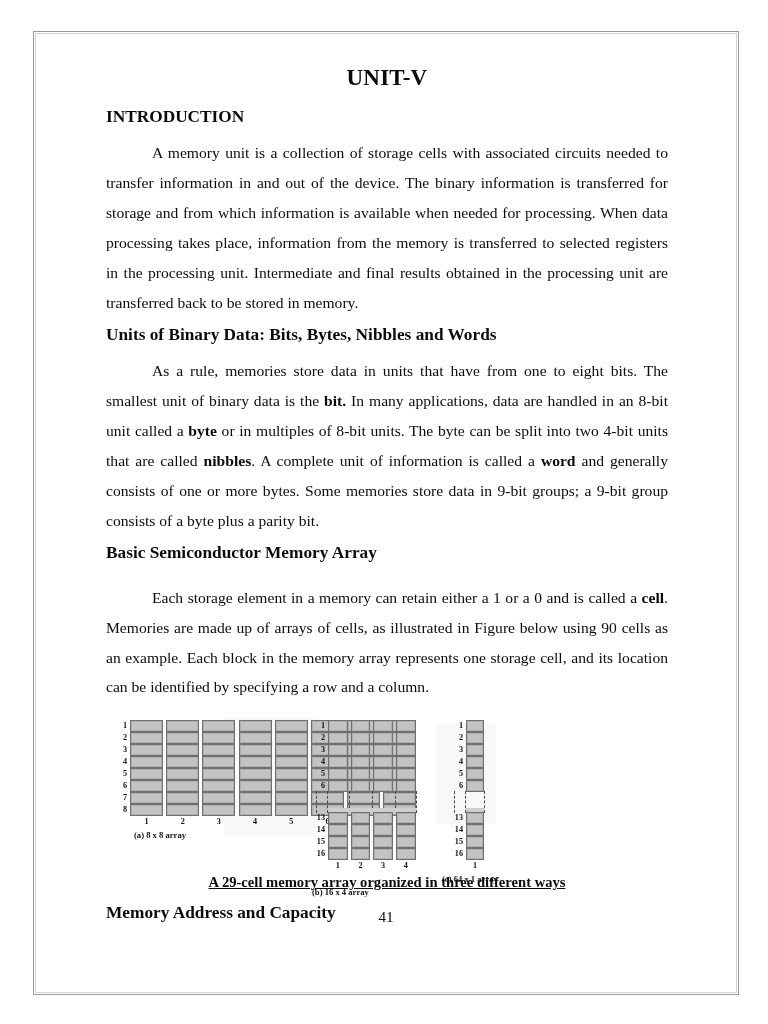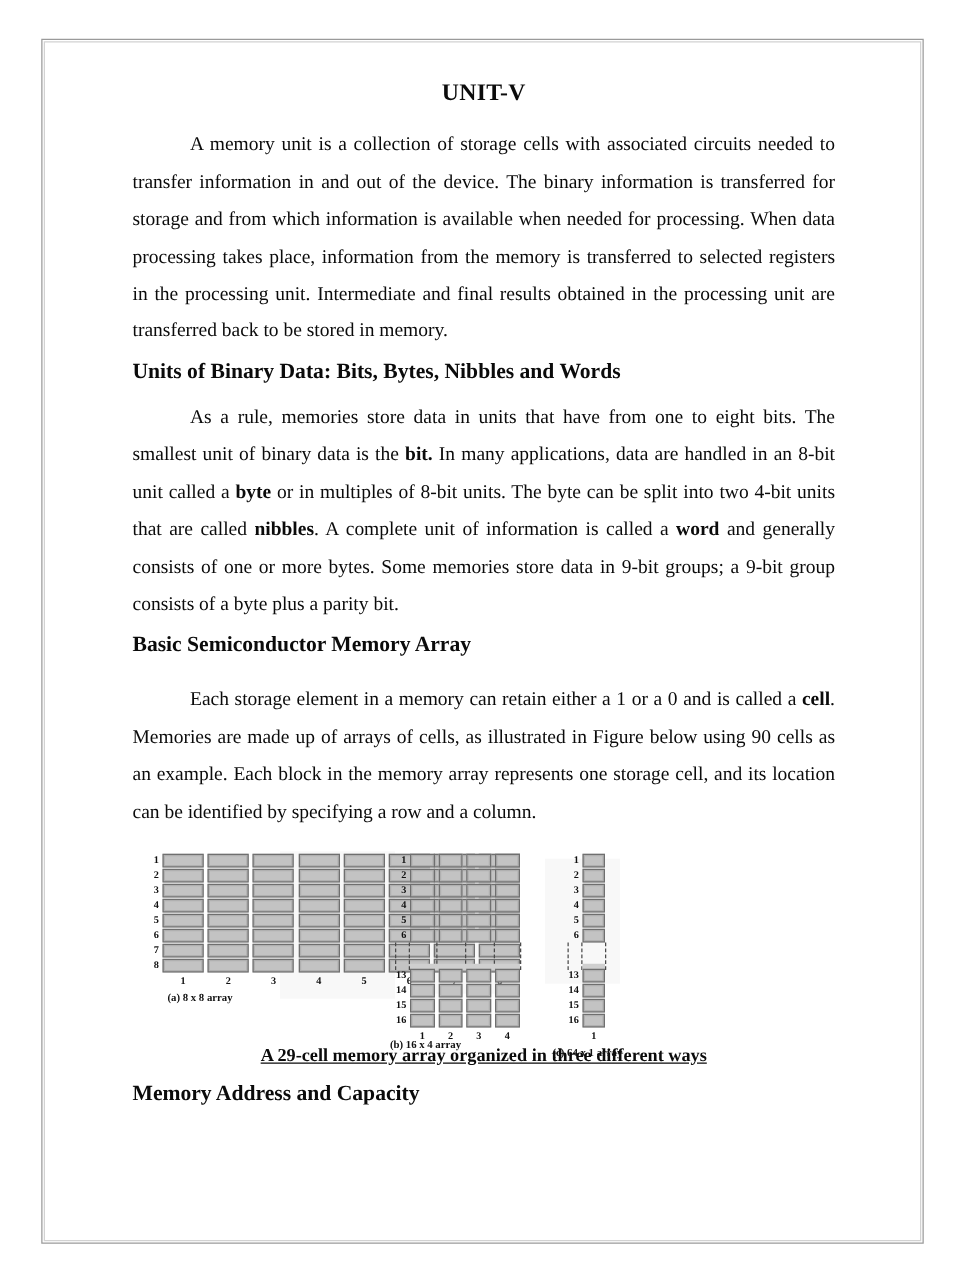--- a/index.html
+++ b/index.html
@@ -34,21 +34,21 @@
   #content {
     position: absolute;
     left: 72px;
     top: 32px;
     width: 562px;
   }
 
   .doc-title {
     text-align: center;
     font-weight: bold;
-    font-size: 19px;
+    font-size: 23px;
     letter-spacing: 0.2px;
     margin: 0 0 14px 0;
     line-height: 1.2;
   }
   .doc-subtitle {
     text-align: center;
     font-weight: bold;
     font-size: 17.5px;
     margin: 0 0 13px 0;
     line-height: 1.2;
@@ -143,20 +143,21 @@
   }
 </style>
 </head>
 <body>
 
 <div id="page">
   <div id="content">
 
     <div class="doc-title">UNIT-V</div>
 
+    <h2 class="section">INTRODUCTION</h2>
     <p class="body indent">A memory unit is a collection of storage cells with associated circuits needed to transfer information in and out of the device. The binary information is transferred for storage and from which information is available when needed for processing. When data processing takes place, information from the memory is transferred to selected registers in the processing unit. Intermediate and final results obtained in the processing unit are transferred back to be stored in memory.</p>
 
     <h2 class="section">Units of Binary Data: Bits, Bytes, Nibbles and Words</h2>
     <p class="body indent"><span>As a rule, memories store data in units that have from one to eight bits. The smallest unit of binary data is the </span><b>bit.</b><span> In many applications, data are handled in an 8-bit unit called a </span><b>byte</b><span> or in multiples of 8-bit units. The byte can be split into two 4-bit units that are called </span><b>nibbles</b><span>. A complete unit of information is called a </span><b>word</b><span> and generally consists of one or more bytes. Some memories store data in 9-bit groups; a 9-bit group consists of a byte plus a parity bit.</span></p>
 
     <h2 class="section tight">Basic Semiconductor Memory Array</h2>
     <p class="body indent"><span>Each storage element in a memory can retain either a 1 or a 0 and is called a </span><b>cell</b><span>. Memories are made up of arrays of cells, as illustrated in Figure below using 90 cells as an example. Each block in the memory array represents one storage cell, and its location can be identified by specifying a row and a column.</span></p>
 
     <div id="figure">
         <div class="watermark" style="left: 118px; top: 2px; width: 92px; height: 118px; opacity: 0.55;"></div>
@@ -300,21 +301,21 @@
           <div class="cell" style="left: 290.1px; top: 120px; width: 19.5px; height: 11.1px;"></div>
           <div class="rowlab" style="left: 205px; top: 133.2px; width: 14px;">16</div>
           <div class="cell" style="left: 222px; top: 132px; width: 19.5px; height: 11.1px;"></div>
           <div class="cell" style="left: 244.7px; top: 132px; width: 19.5px; height: 11.1px;"></div>
           <div class="cell" style="left: 267.4px; top: 132px; width: 19.5px; height: 11.1px;"></div>
           <div class="cell" style="left: 290.1px; top: 132px; width: 19.5px; height: 11.1px;"></div>
           <div class="collab" style="left: 222px; top: 146px; width: 19.5px;">1</div>
           <div class="collab" style="left: 244.7px; top: 146px; width: 19.5px;">2</div>
           <div class="collab" style="left: 267.4px; top: 146px; width: 19.5px;">3</div>
           <div class="collab" style="left: 290.1px; top: 146px; width: 19.5px;">4</div>
-          <div class="fig-cap" style="left: 206px; top: 152px;">(b) 16 x 4 array</div>
+          <div class="fig-cap" style="left: 206px; top: 172px;">(b) 16 x 4 array</div>
         </div>
         <div class="arr" style="left: 0px; top: 0px; width: 100%; height: 100%;">
           <div class="rowlab" style="left: 343px; top: 5.2px; width: 14px;">1</div>
           <div class="cell" style="left: 360px; top: 4px; width: 18px; height: 11.1px;"></div>
           <div class="rowlab" style="left: 343px; top: 17.2px; width: 14px;">2</div>
           <div class="cell" style="left: 360px; top: 16px; width: 18px; height: 11.1px;"></div>
           <div class="rowlab" style="left: 343px; top: 29.2px; width: 14px;">3</div>
           <div class="cell" style="left: 360px; top: 28px; width: 18px; height: 11.1px;"></div>
           <div class="rowlab" style="left: 343px; top: 41.2px; width: 14px;">4</div>
           <div class="cell" style="left: 360px; top: 40px; width: 18px; height: 11.1px;"></div>
@@ -338,13 +339,14 @@
           <div class="fig-cap" style="left: 336px; top: 159px;">(c) 64 x 1 array</div>
         </div>
       </div>
 
     <div class="figure-title">A 29-cell memory array organized in three different ways</div>
 
     <h2 class="section" style="margin-top:9px;">Memory Address and Capacity</h2>
 
   </div>
 
+  <div id="pagenum">41</div>
 </div>
 
 </body></html>

